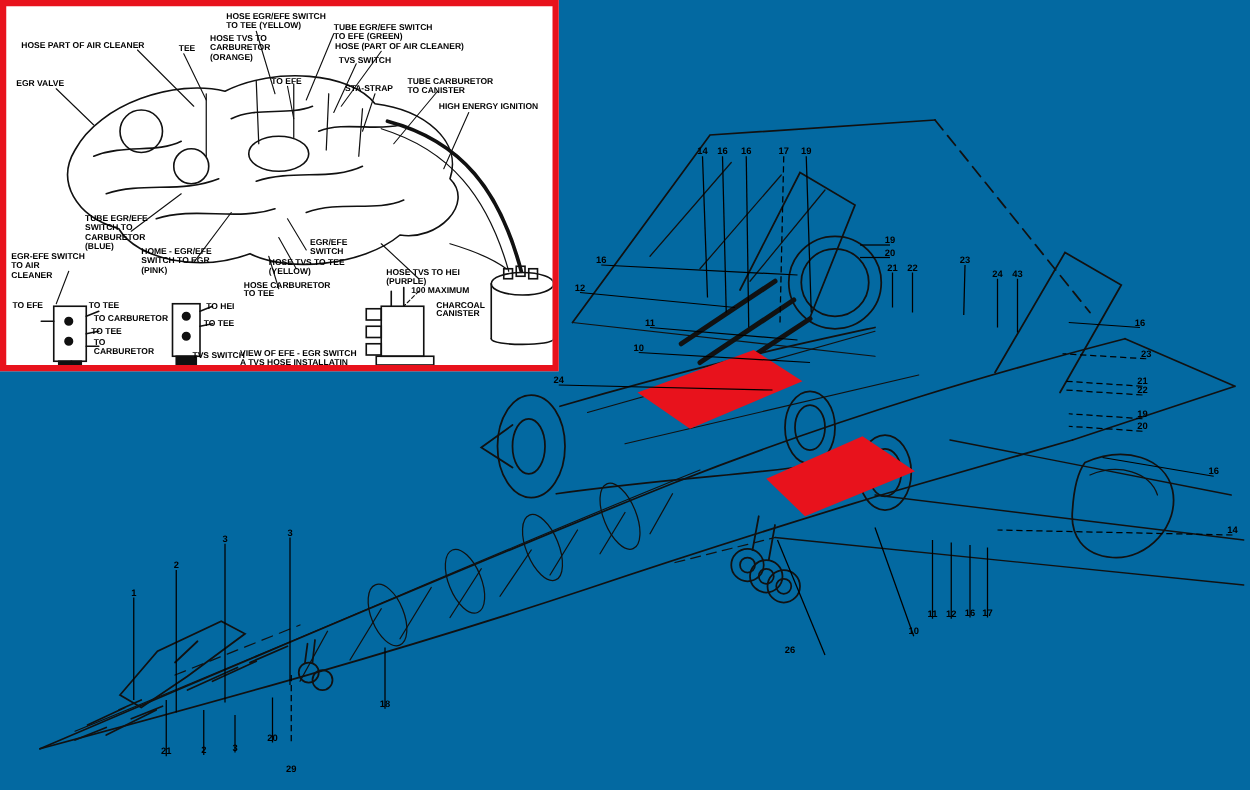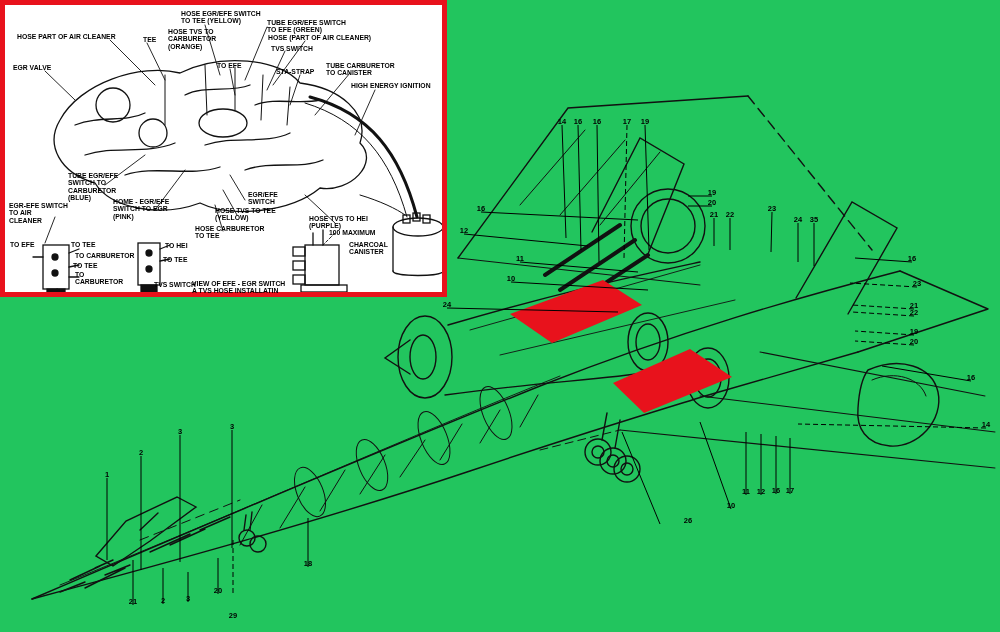--- a/index.html
+++ b/index.html
@@ -1,16 +1,16 @@
 <!DOCTYPE html>
 <html><head>
 <meta charset="utf-8">
 <style>
   html,body{margin:0;padding:0;background:#888;}
-  #stage{position:relative;width:1000px;height:632px;background:#22c55e;overflow:hidden;
+  #stage{position:relative;width:1000px;height:632px;background:#0369a1;overflow:hidden;
          font-family:"Liberation Sans", sans-serif;}
   svg{position:absolute;left:0;top:0;}
   
   #inset{position:absolute;left:0;top:0;width:447px;height:297px;background:#fff;
          border:5px solid #e8121c;box-sizing:border-box;z-index:5;}
   .inset-label{position:absolute;font-size:6.8px;font-weight:bold;color:#000;
                line-height:1.08;white-space:pre-line;letter-spacing:0;z-index:7;}
   
   .callout-num{position:absolute;font-size:7.5px;font-weight:bold;color:#000;
                transform:translate(-50%,-50%);z-index:4;}
@@ -143,33 +143,33 @@
       <span class="callout-num" style="left: 627px; top: 121px;">17</span>
       <span class="callout-num" style="left: 645px; top: 121px;">19</span>
       <span class="callout-num" style="left: 481px; top: 208px;">16</span>
       <span class="callout-num" style="left: 464px; top: 230px;">12</span>
       <span class="callout-num" style="left: 712px; top: 192px;">19</span>
       <span class="callout-num" style="left: 712px; top: 202px;">20</span>
       <span class="callout-num" style="left: 714px; top: 214px;">21</span>
       <span class="callout-num" style="left: 730px; top: 214px;">22</span>
       <span class="callout-num" style="left: 772px; top: 208px;">23</span>
       <span class="callout-num" style="left: 798px; top: 219px;">24</span>
-      <span class="callout-num" style="left: 814px; top: 219px;">35</span>
+      <span class="callout-num" style="left: 814px; top: 219px;">43</span>
       <span class="callout-num" style="left: 912px; top: 258px;">16</span>
       <span class="callout-num" style="left: 917px; top: 283px;">23</span>
       <span class="callout-num" style="left: 914px; top: 305px;">21</span>
       <span class="callout-num" style="left: 914px; top: 312px;">22</span>
       <span class="callout-num" style="left: 914px; top: 331px;">19</span>
       <span class="callout-num" style="left: 914px; top: 341px;">20</span>
       <span class="callout-num" style="left: 971px; top: 377px;">16</span>
       <span class="callout-num" style="left: 986px; top: 424px;">14</span>
       <span class="callout-num" style="left: 447px; top: 304px;">24</span>
       <span class="callout-num" style="left: 520px; top: 258px;">11</span>
       <span class="callout-num" style="left: 511px; top: 278px;">10</span>
-      <span class="callout-num" style="left: 688px; top: 520px;">26</span>
+      <span class="callout-num" style="left: 632px; top: 520px;">26</span>
       <span class="callout-num" style="left: 731px; top: 505px;">10</span>
       <span class="callout-num" style="left: 746px; top: 491px;">11</span>
       <span class="callout-num" style="left: 761px; top: 491px;">12</span>
       <span class="callout-num" style="left: 776px; top: 490px;">16</span>
       <span class="callout-num" style="left: 790px; top: 490px;">17</span>
       <span class="callout-num" style="left: 107px; top: 474px;">1</span>
       <span class="callout-num" style="left: 141px; top: 452px;">2</span>
       <span class="callout-num" style="left: 180px; top: 431px;">3</span>
       <span class="callout-num" style="left: 232px; top: 426px;">3</span>
       <span class="callout-num" style="left: 133px; top: 601px;">21</span>

